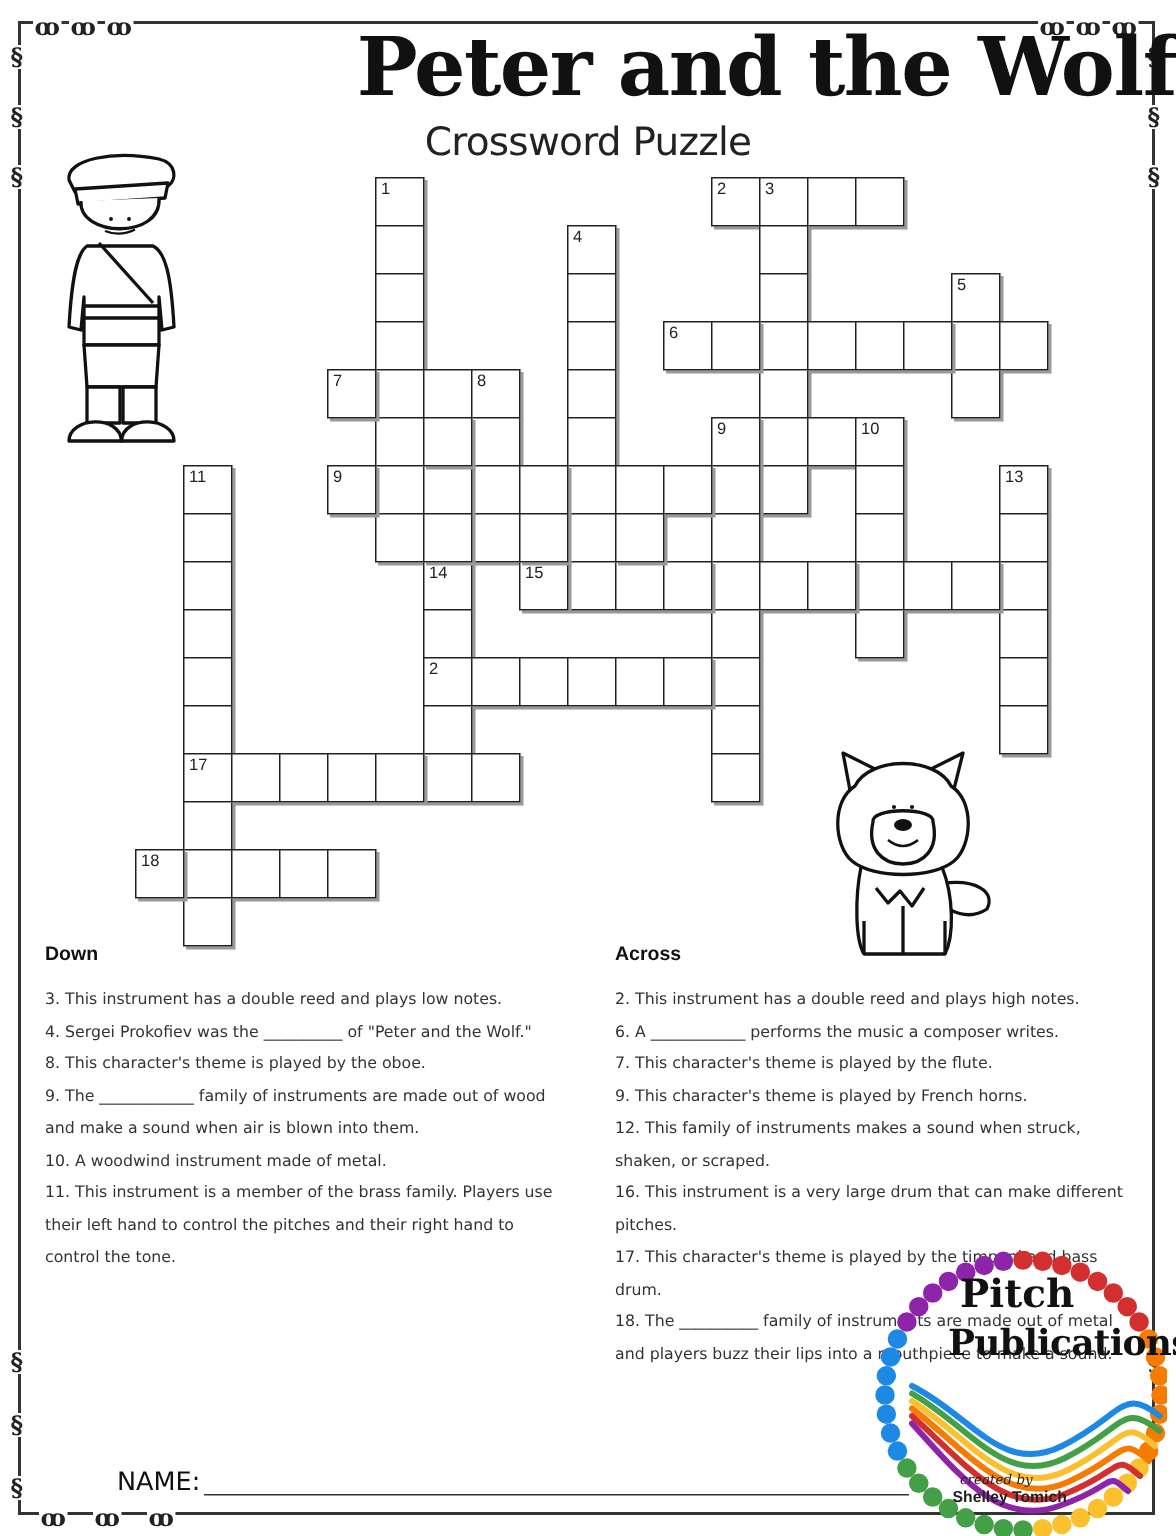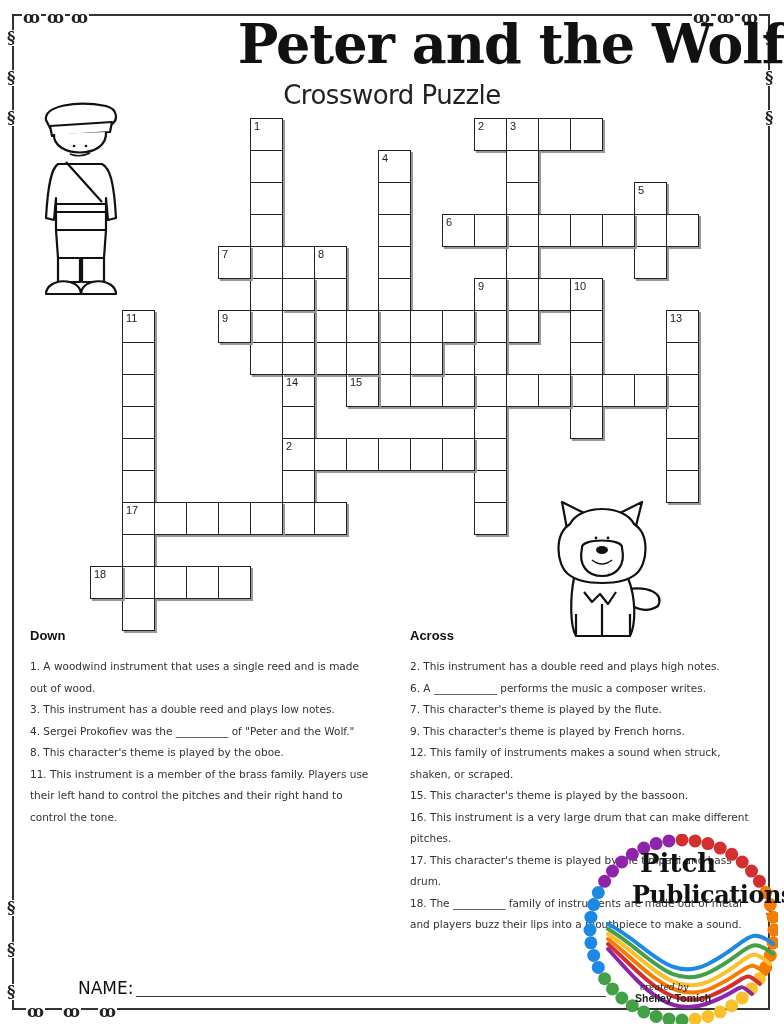--- a/index.html
+++ b/index.html
@@ -237,35 +237,35 @@
     <div class="cell" style="left: 186px; top: 566px;"></div>
     <div class="cell" style="left: 218px; top: 566px;"></div>
     <div class="cell" style="left: 282px; top: 278px;"></div>
     <div class="cell" style="left: 282px; top: 342px;"></div>
     <div class="cell" style="left: 346px; top: 342px;"></div>
     <div class="cell" style="left: 410px; top: 342px;"></div>
   </div>
 
 <div class="clue-head" style="left:30px;top:628px">Down</div>
 <div class="clue-list" style="left:30px;top:656px;width:340px">
-  <div>1. A woodwind instrument that uses a single reed and is made out of wood.</div>
   <div>3. This instrument has a double reed and plays low notes.</div>
   <div>4. Sergei Prokofiev was the __________ of "Peter and the Wolf."</div>
   <div>8. This character's theme is played by the oboe.</div>
+  <div>9. The ____________ family of instruments are made out of wood and make a sound when air is blown into them.</div>
+  <div>10. A woodwind instrument made of metal.</div>
   <div>11. This instrument is a member of the brass family.  Players use their left hand to control the pitches and their right hand to control the tone.</div>
 </div>
 
 <div class="clue-head" style="left:410px;top:628px">Across</div>
 <div class="clue-list" style="left:410px;top:656px;width:340px">
   <div>2. This instrument has a double reed and plays high notes.</div>
   <div>6. A ____________ performs the music a composer writes.</div>
   <div>7. This character's theme is played by the flute.</div>
   <div>9. This character's theme is played by French horns.</div>
   <div>12. This family of instruments makes a sound when struck, shaken, or scraped.</div>
-  <div>15. This character's theme is played by the bassoon.</div>
   <div>16. This instrument is a very large drum that can make different pitches.</div>
   <div>17. This character's theme is played by the timpani and bass drum.</div>
   <div>18. The __________ family of instruments are made out of metal and players buzz their lips into a mouthpiece to make a sound.</div>
 </div>
 
 <div class="name-label">NAME:</div>
 <div class="name-line"></div>
 
 <svg class="logo" viewBox="0 0 200 190">
   <g id="logo-dots">

